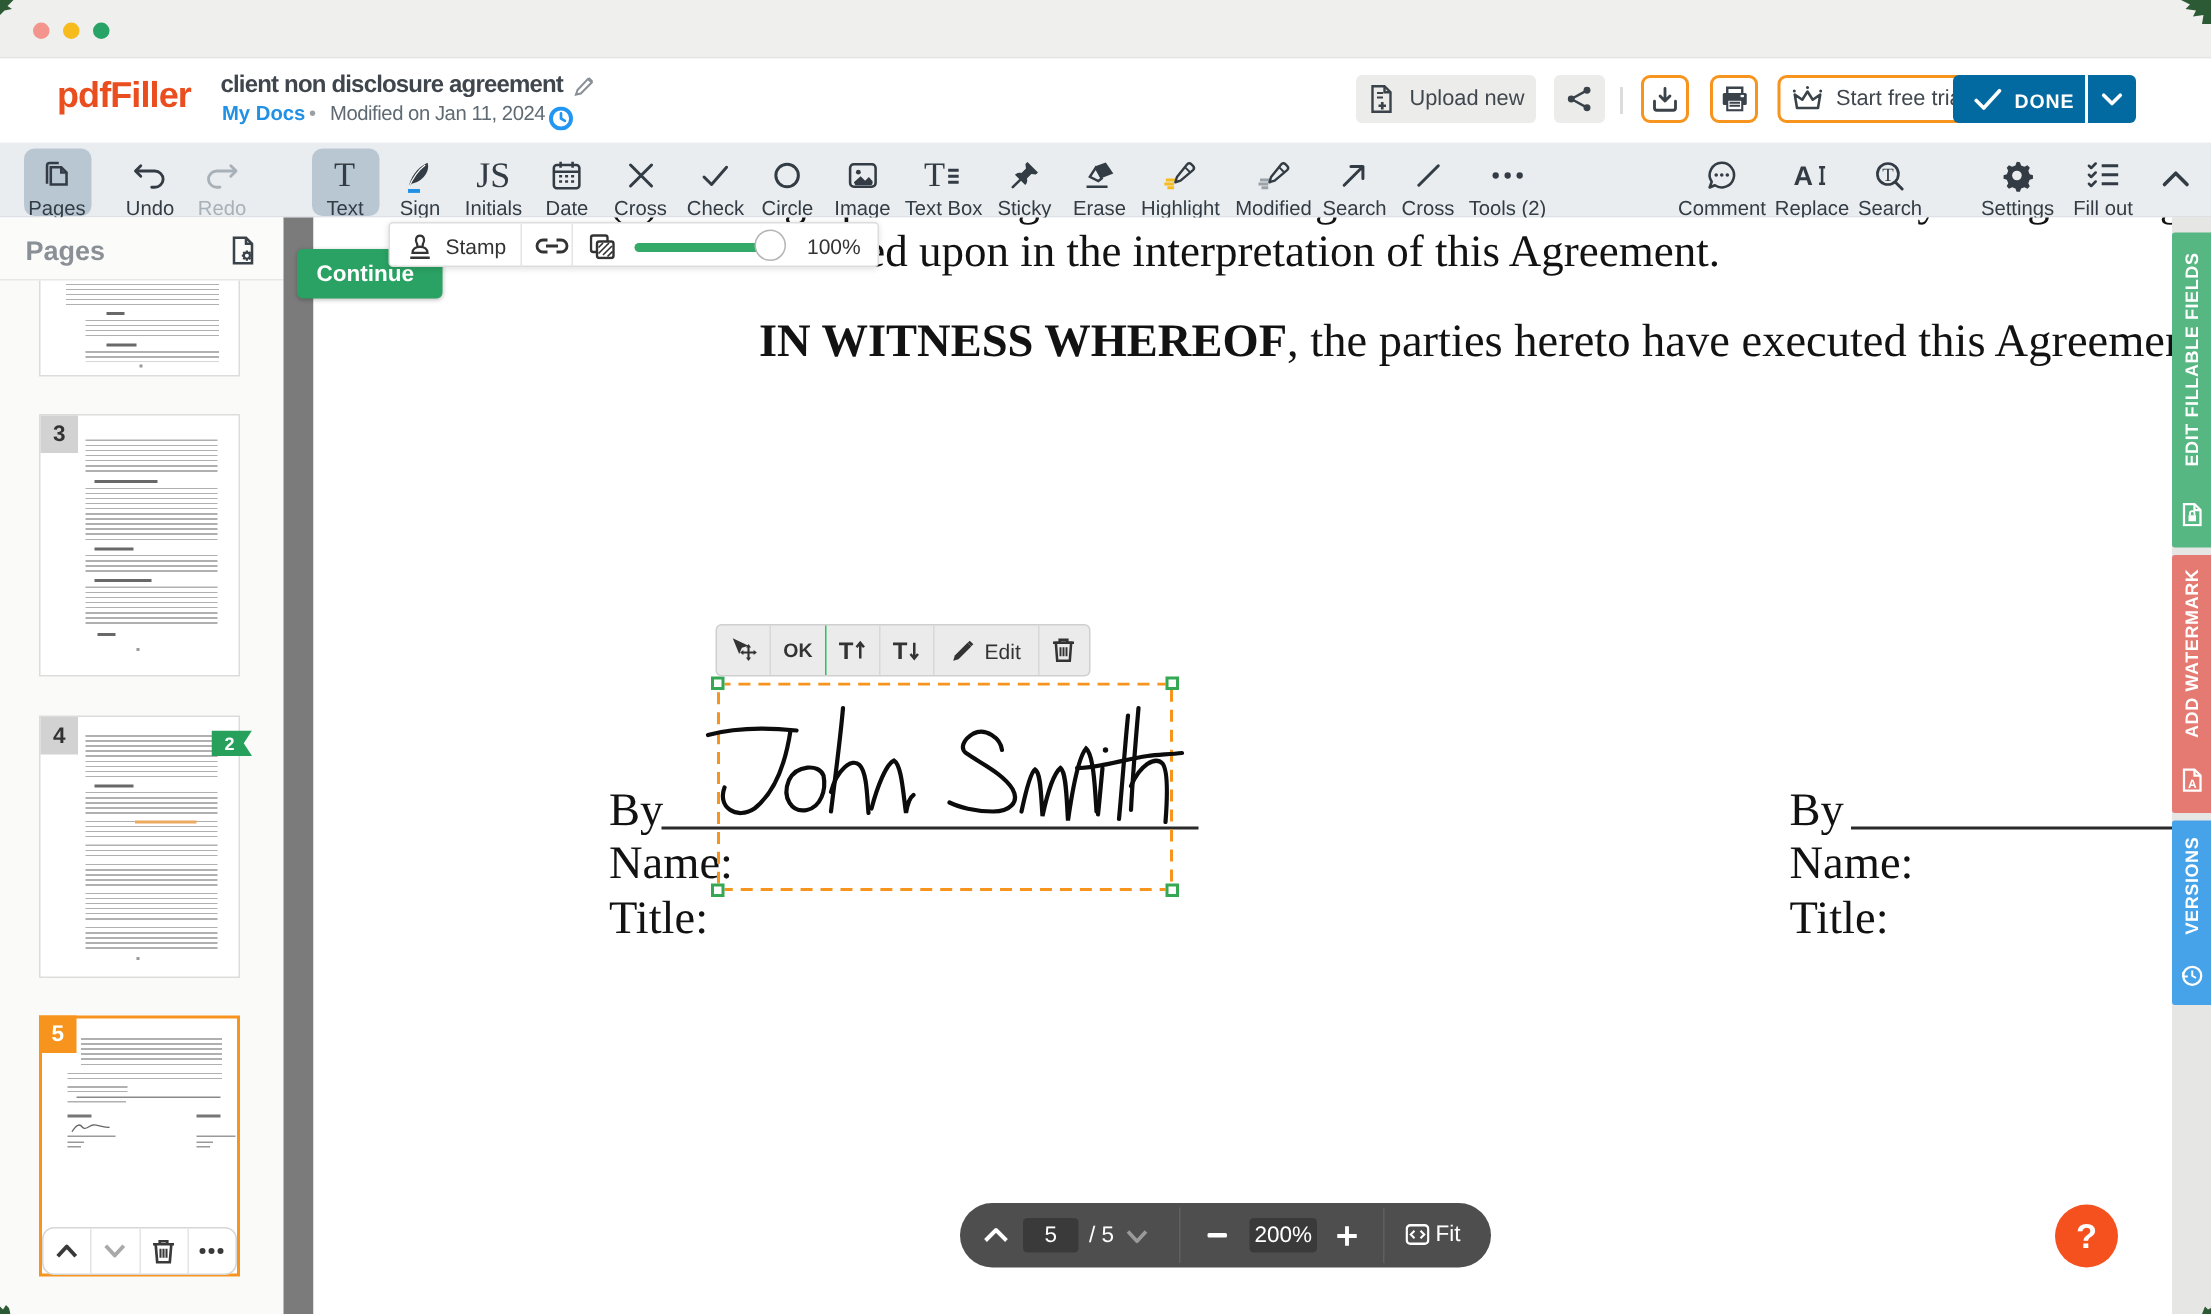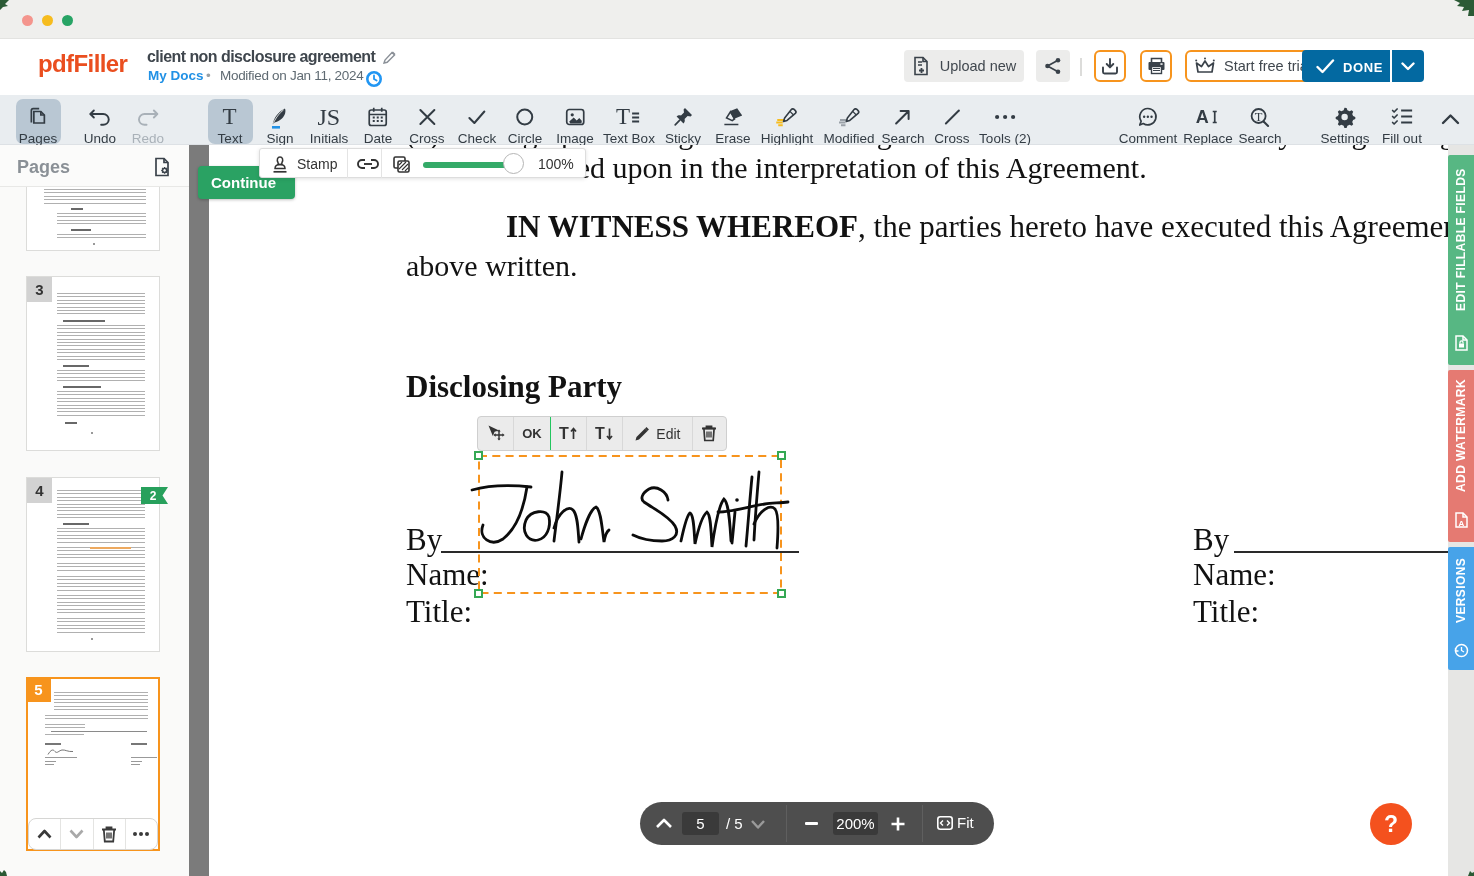--- a/index.html
+++ b/index.html
@@ -384,22 +384,20 @@
   <svg class="abs" style="left:0;top:725px;" width="7" height="6" viewBox="0 0 7 6">
       <path d="M0 6 L0 1 L2 3 L4 0 L6 2 L7 6 Z" fill="#2b5a35"></path>
     </svg>
 </div>
 <div id="gutter"></div>
 <div id="docpage">
   <div class="ser abs" style="left:197px;top:-28px;font-size:30px;">(e)&nbsp;&nbsp;&nbsp;&nbsp;Paragraph headings used in this Agreement are for convenience 
 only and glancing apply beyond</div>
   <div class="ser abs" style="left:197px;top:6px;font-size:30px;">be used or relied upon in the interpretation of this Agreement.</div>
   <div class="ser abs" style="left:297px;top:64px;font-size:31px;"><b>IN WITNESS WHEREOF</b>, the parties hereto have executed this Agreement as of the date first</div>
-  <div class="ser abs" style="left:197px;top:104px;font-size:30px;">above written.</div>
-  <div class="ser abs" style="left:197px;top:224px;font-size:31px;font-weight:700;">Disclosing Party</div>
   <div class="ser abs" style="left:197px;top:377px;font-size:31px;">By</div>
   <div class="abs" style="left:232px;top:406px;width:358px;height:2px;background:#2a2a2a;"></div>
   <div class="ser abs" style="left:197px;top:412px;font-size:31px;">Name:</div>
   <div class="ser abs" style="left:197px;top:449px;font-size:31px;">Title:</div>
   <div class="ser abs" style="left:984px;top:377px;font-size:31px;">By</div>
   <div class="abs" style="left:1025px;top:406px;width:214px;height:2px;background:#2a2a2a;"></div>
   <div class="ser abs" style="left:984px;top:412px;font-size:31px;">Name:</div>
   <div class="ser abs" style="left:984px;top:449px;font-size:31px;">Title:</div>
 </div>
 

